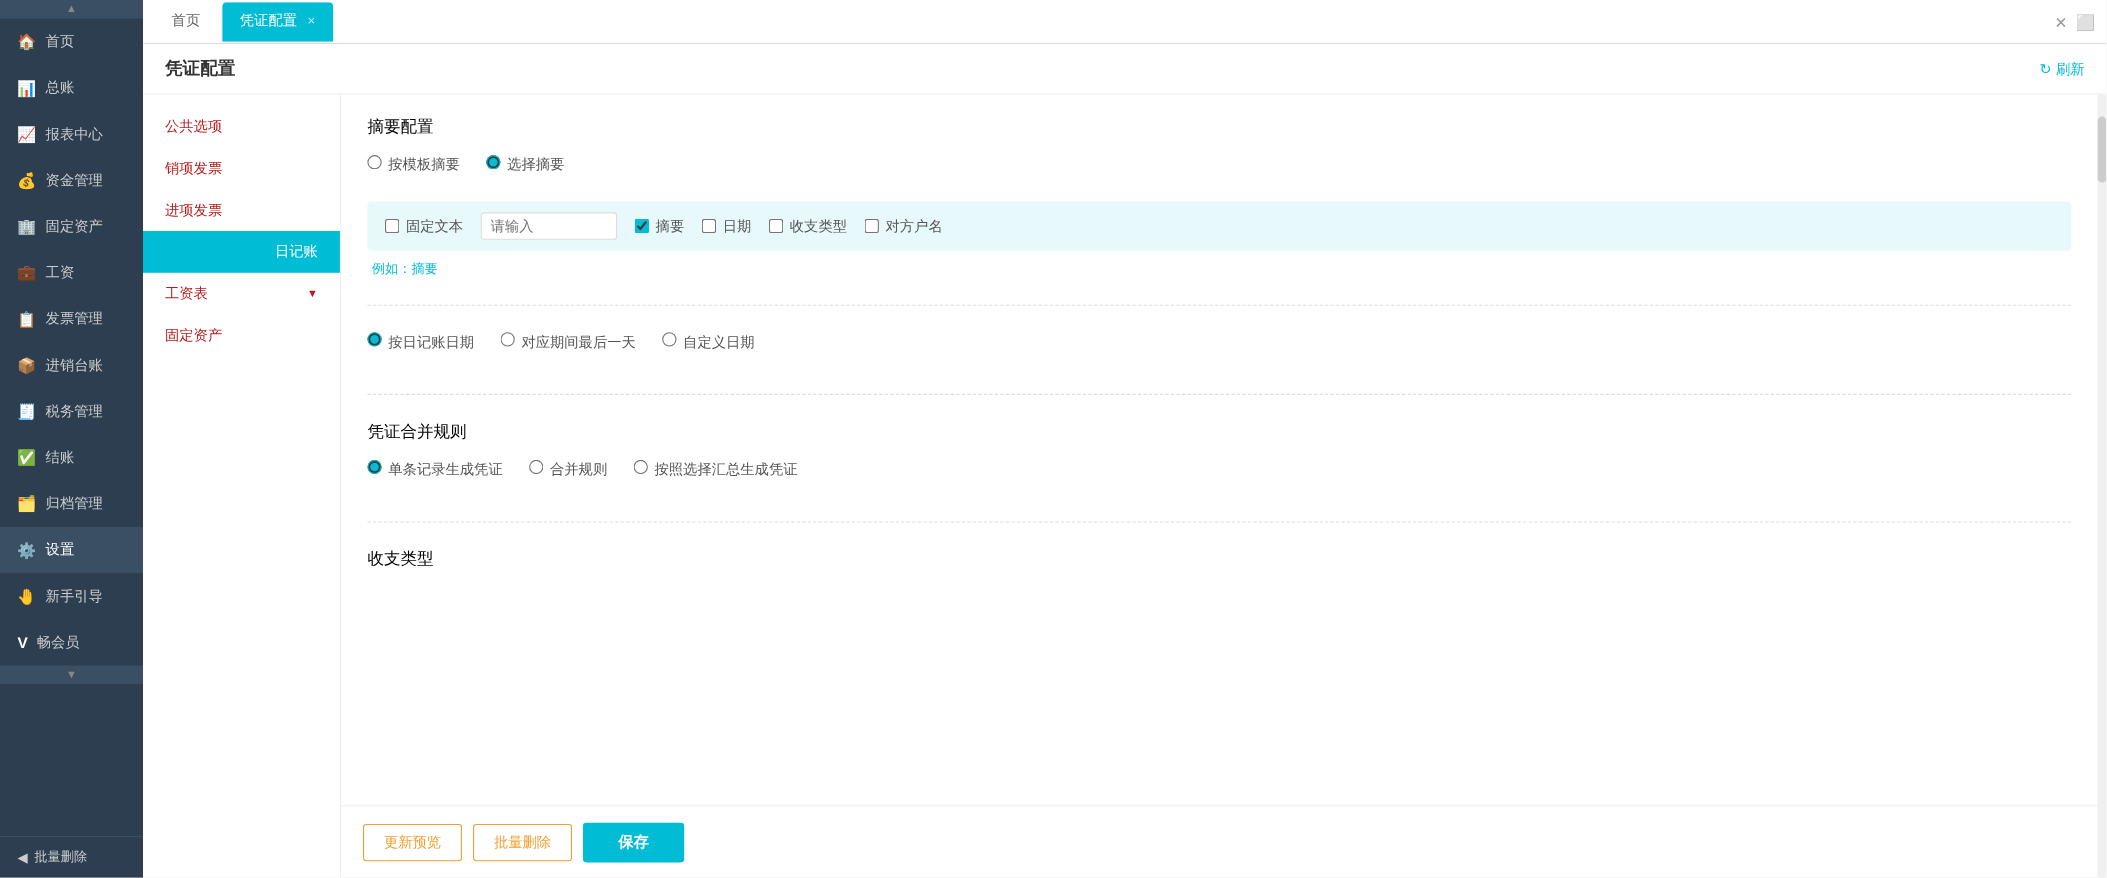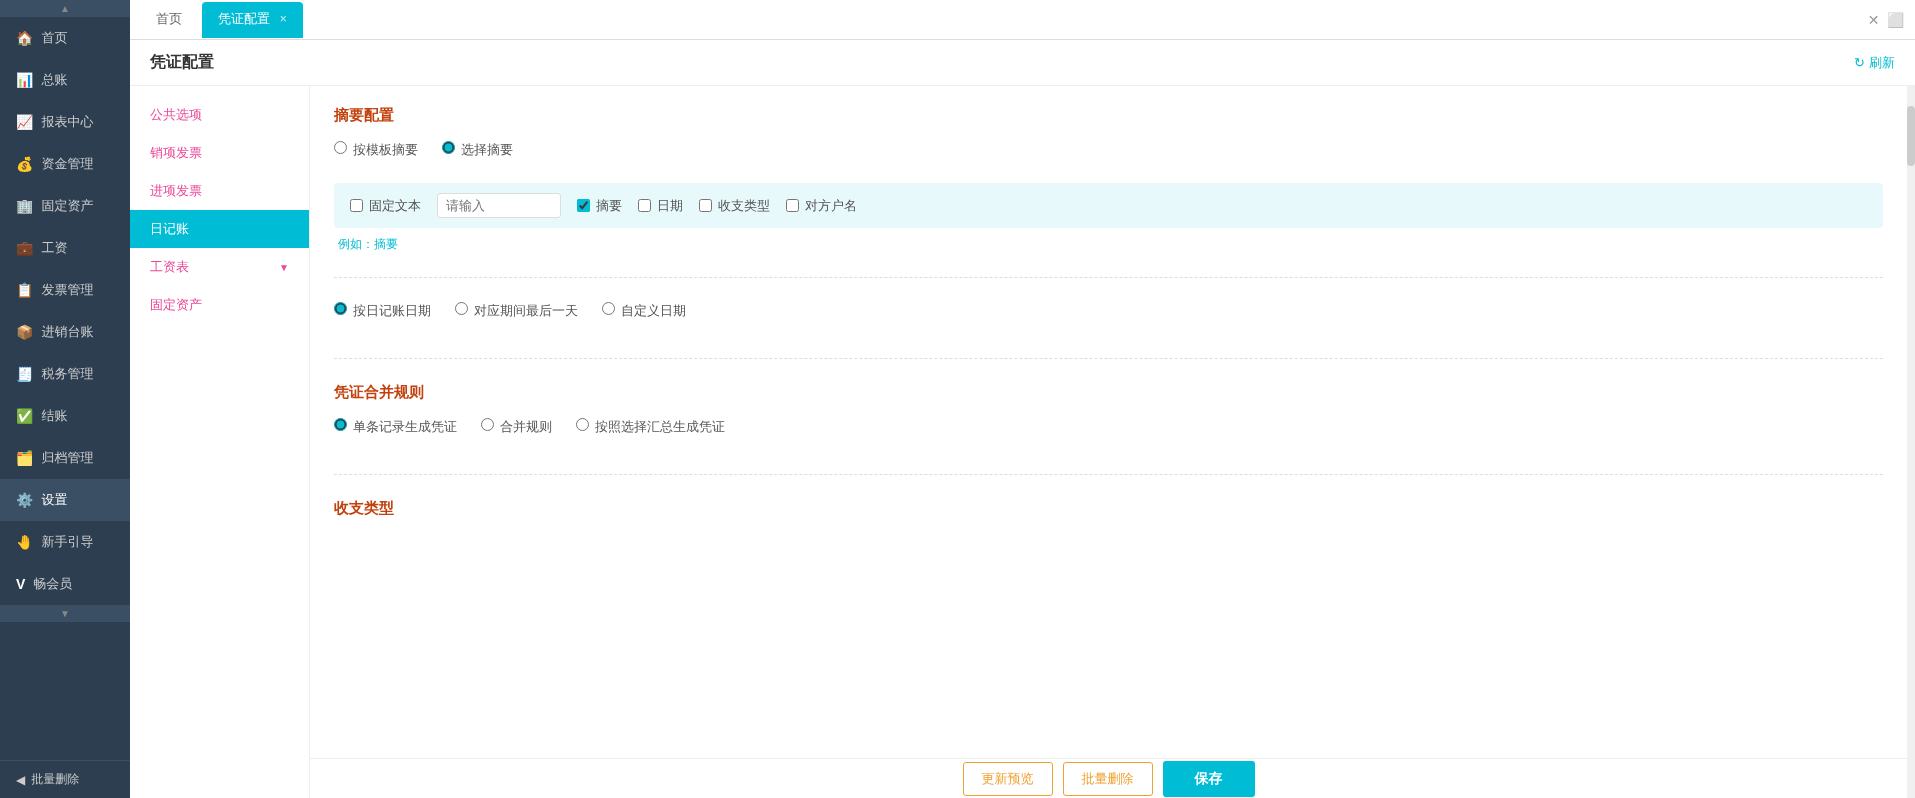--- a/index.html
+++ b/index.html
@@ -115,48 +115,48 @@
     .left-nav {
       width: 180px;
       background: #fff;
       border-right: 1px solid #eee;
       padding: 10px 0;
       flex-shrink: 0;
     }
     .left-nav-item {
       padding: 10px 20px;
       cursor: pointer;
-      color: #ec4899;
+      color: #b91c1c;
       font-size: 13px;
       display: flex;
       align-items: center;
       justify-content: space-between;
     }
-    .left-nav-item.active { background: #00bcd4; color: #fff; }
+    .left-nav-item.active { background: #00bcd4; color: #fff; justify-content: flex-end; }
 
     
     .right-content {
       flex: 1;
       overflow-y: auto;
       padding: 20px 24px;
       background: #fff;
     }
 
     
     .section {
       margin-bottom: 0;
       padding-bottom: 24px;
       border-bottom: 1px dashed #ddd;
       margin-bottom: 24px;
     }
     .section:last-child { border-bottom: none; }
     .section-title {
       font-size: 15px;
-      font-weight: bold;
-      color: #c2410c;
+      font-weight: normal;
+      color: #000000;
       margin-bottom: 16px;
     }
 
     
     .radio-group {
       display: flex;
       align-items: center;
       gap: 24px;
       margin-bottom: 14px;
     }
@@ -206,24 +206,24 @@
       margin-top: 6px;
       padding-left: 4px;
     }
 
     
     .footer-bar {
       background: #fff;
       border-top: 1px solid #eee;
       padding: 10px 20px;
       display: flex;
-      justify-content: center;
+      justify-content: flex-start;
       align-items: center;
       gap: 10px;
-      height: 40px;
+      height: 66px;
     }
     .btn-update {
       border: 1px solid #f0a030;
       color: #f0a030;
       background: #fff;
       padding: 7px 18px;
       border-radius: 3px;
       cursor: pointer;
       font-size: 13px;
     }

